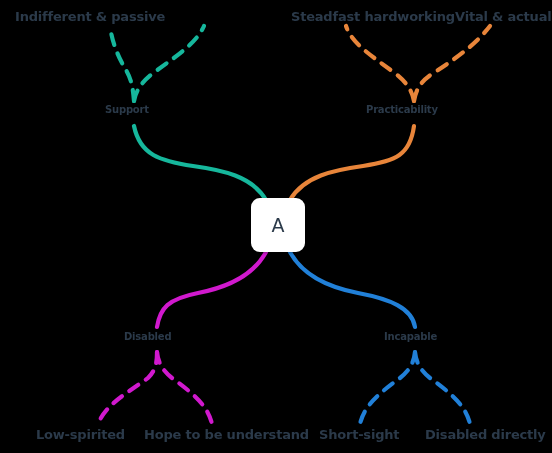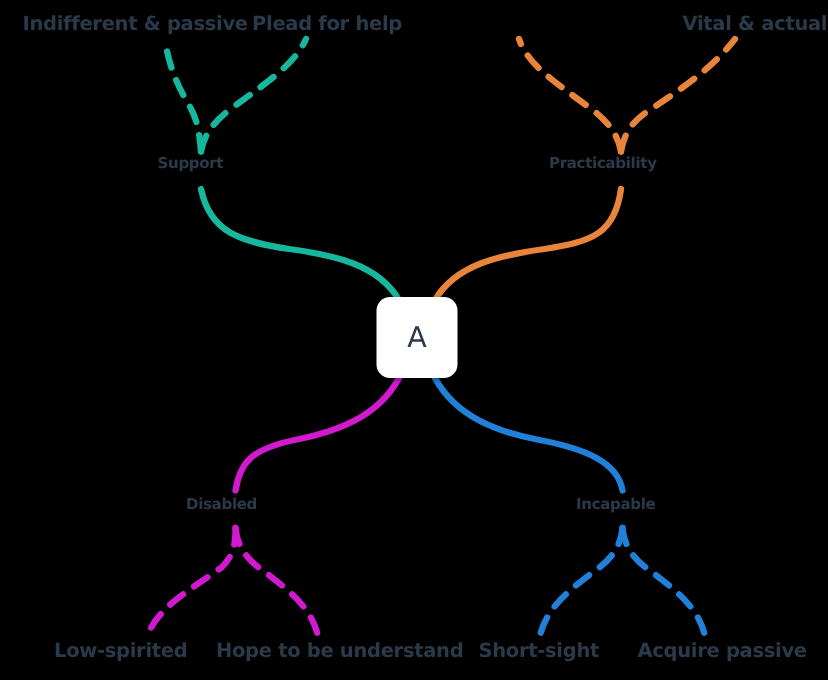--- a/index.html
+++ b/index.html
@@ -100,26 +100,26 @@
   <div class="label main" style="left:105px; top:105px;">Support</div>
 
   <div class="label main" style="left:366px; top:105px;">Practicability</div>
 
   <div class="label main" style="left:124px; top:332px;">Disabled</div>
 
   <div class="label main" style="left:384px; top:332px;">Incapable</div>
 
   <div class="label leaf" style="left:15px; top:10px;">Indifferent &amp; passive</div>
 
-  <div class="label leaf" style="left:168px; top:10px;">Plead for help</div>
 
+  <div class="label leaf" style="left:291px; top:10px;">Steadfast hardworking</div>
 
   <div class="label leaf" style="left:455px; top:10px;text-align:right;">Vital &amp; actual</div>
 
   <div class="label leaf" style="left:144px; top:428px;">Hope to be understand</div>
 
   <div class="label leaf" style="left:36px; top:428px;">Low-spirited</div>
 
   <div class="label leaf" style="left:319px; top:428px;">Short-sight</div>
 
-  <div class="label leaf" style="left:425px; top:428px;">Acquire passive</div>
+  <div class="label leaf" style="left:425px; top:428px;">Disabled directly</div>
 
 </div>
 
 </body></html>

